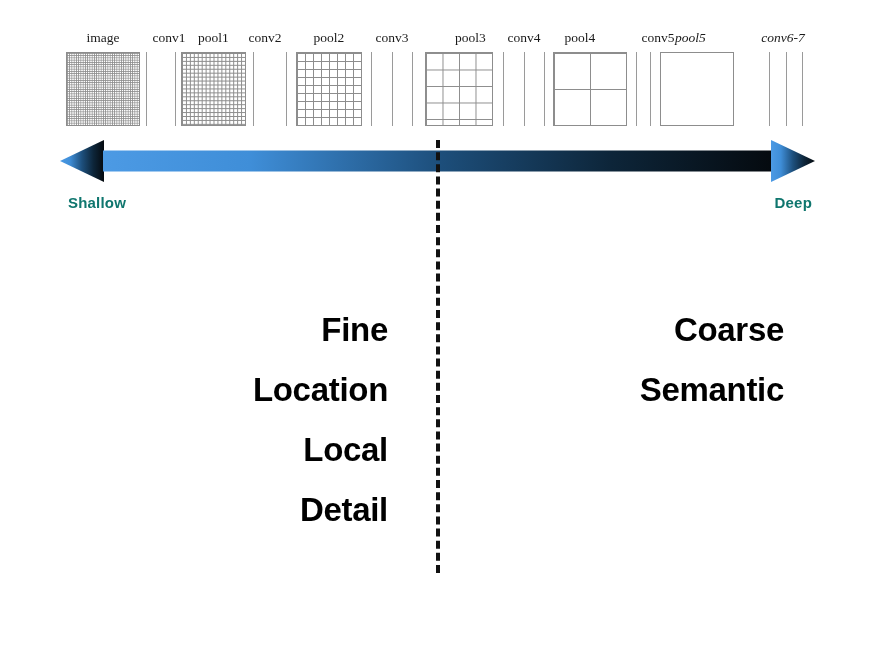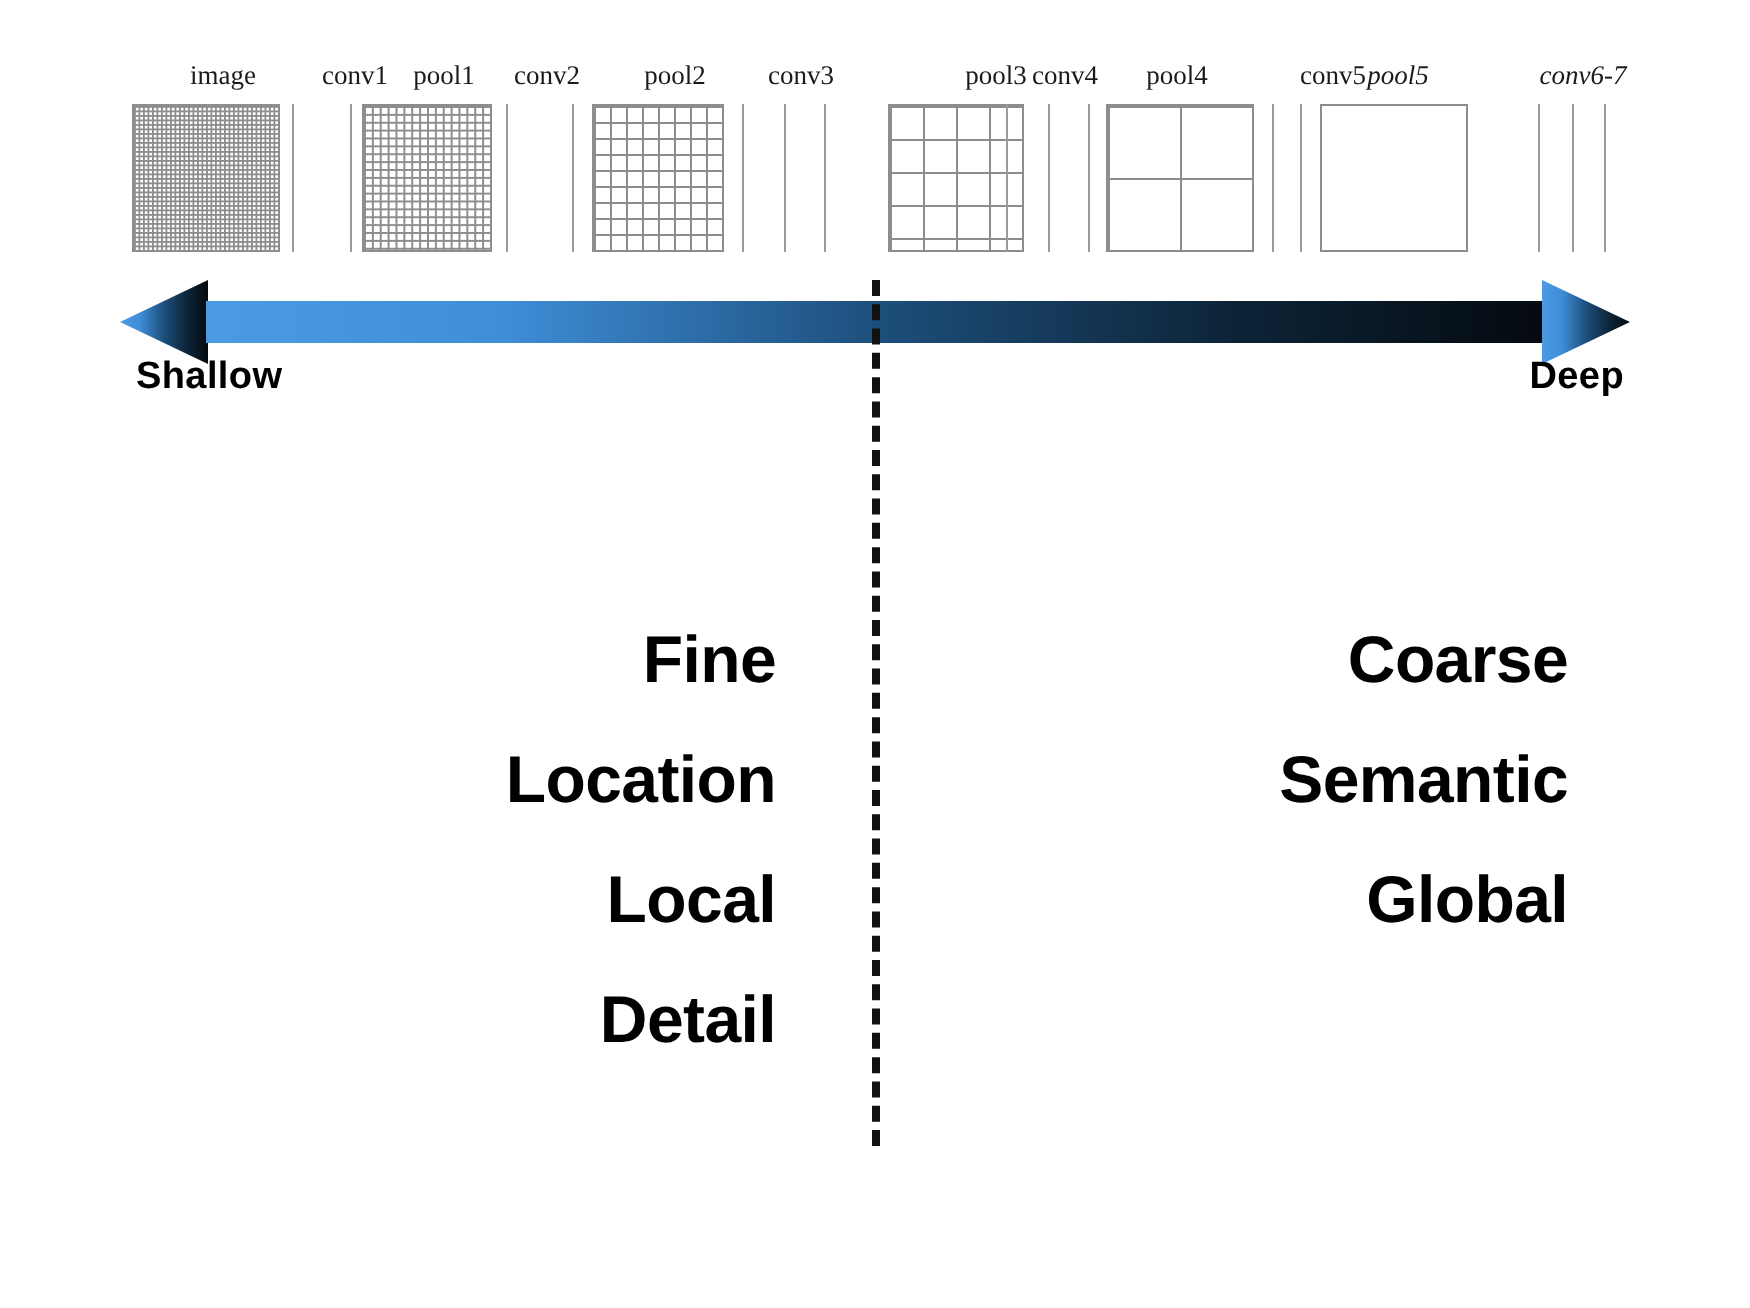--- a/index.html
+++ b/index.html
@@ -27,21 +27,20 @@
     left: 0;
     top: 30px;
     width: 875px;
     height: 105px;
   }
 
   .layer-group {
     position: absolute;
     top: 0;
     height: 105px;
-    padding-left: 17px;
   }
 
   .layer-label {
     position: absolute;
     top: 0;
     left: 50%;
     transform: translateX(-50%);
     font-family: "Liberation Serif", serif;
     font-size: 13.5px;
     line-height: 16px;
@@ -91,24 +90,24 @@
   }
   #arrow-svg {
     display: block;
     width: 755px;
     height: 46px;
   }
 
   
   .endcap {
     position: absolute;
-    top: 178px;
-    font-size: 19px;
+    top: 194px;
+    font-size: 15px;
     font-weight: bold;
-    color: #000000;
+    color: #0f766e;
     letter-spacing: 0.2px;
     white-space: nowrap;
   }
   #cap-shallow { left: 68px; }
   #cap-deep    { right: 63px; }
 
   
   #divider {
     position: absolute;
     left: 436px;
@@ -182,21 +181,21 @@
       <div class="layer-group" style="left: 371px; width: 42px;">
         <div class="layer-label">conv3</div>
         <div class="layer-body" style="width: 42px; height: 74px;">
           <div class="convbars" style="width: 42px;">
             <div class="convbar" style="background: rgb(154, 154, 154);"></div>
             <div class="convbar" style="background: rgb(154, 154, 154);"></div>
             <div class="convbar" style="background: rgb(154, 154, 154);"></div>
           </div>
         </div>
       </div>
-      <div class="layer-group" style="left: 444px; width: 91px;">
+      <div class="layer-group" style="left: 425px; width: 91px;">
         <div class="layer-label">pool3</div>
         <div class="layer-body" style="width: 68px; height: 74px;">
           <div class="fmap" style="width: 68px; height: 74px; border-color: rgb(141, 141, 141); background-image: repeating-linear-gradient(to right, rgb(141, 141, 141) 0px, rgb(141, 141, 141) 1px, transparent 1px, transparent 16.5px), repeating-linear-gradient(rgb(141, 141, 141) 0px, rgb(141, 141, 141) 1px, transparent 1px, transparent 16.5px); background-size: 16.5px 16.5px;"></div>
         </div>
       </div>
       <div class="layer-group" style="left: 503px; width: 42px;">
         <div class="layer-label">conv4</div>
         <div class="layer-body" style="width: 42px; height: 74px;">
           <div class="convbars" style="width: 42px;">
             <div class="convbar" style="background: rgb(154, 154, 154);"></div>
@@ -267,16 +266,15 @@
 
   <div class="word-col" id="col-shallow">
       <div class="word">Fine</div>
       <div class="word">Location</div>
       <div class="word">Local</div>
       <div class="word">Detail</div>
     </div>
   <div class="word-col" id="col-deep">
       <div class="word">Coarse</div>
       <div class="word">Semantic</div>
-      <div class="word">Global</div>
     </div>
 
 </div>
 
 </body></html>

